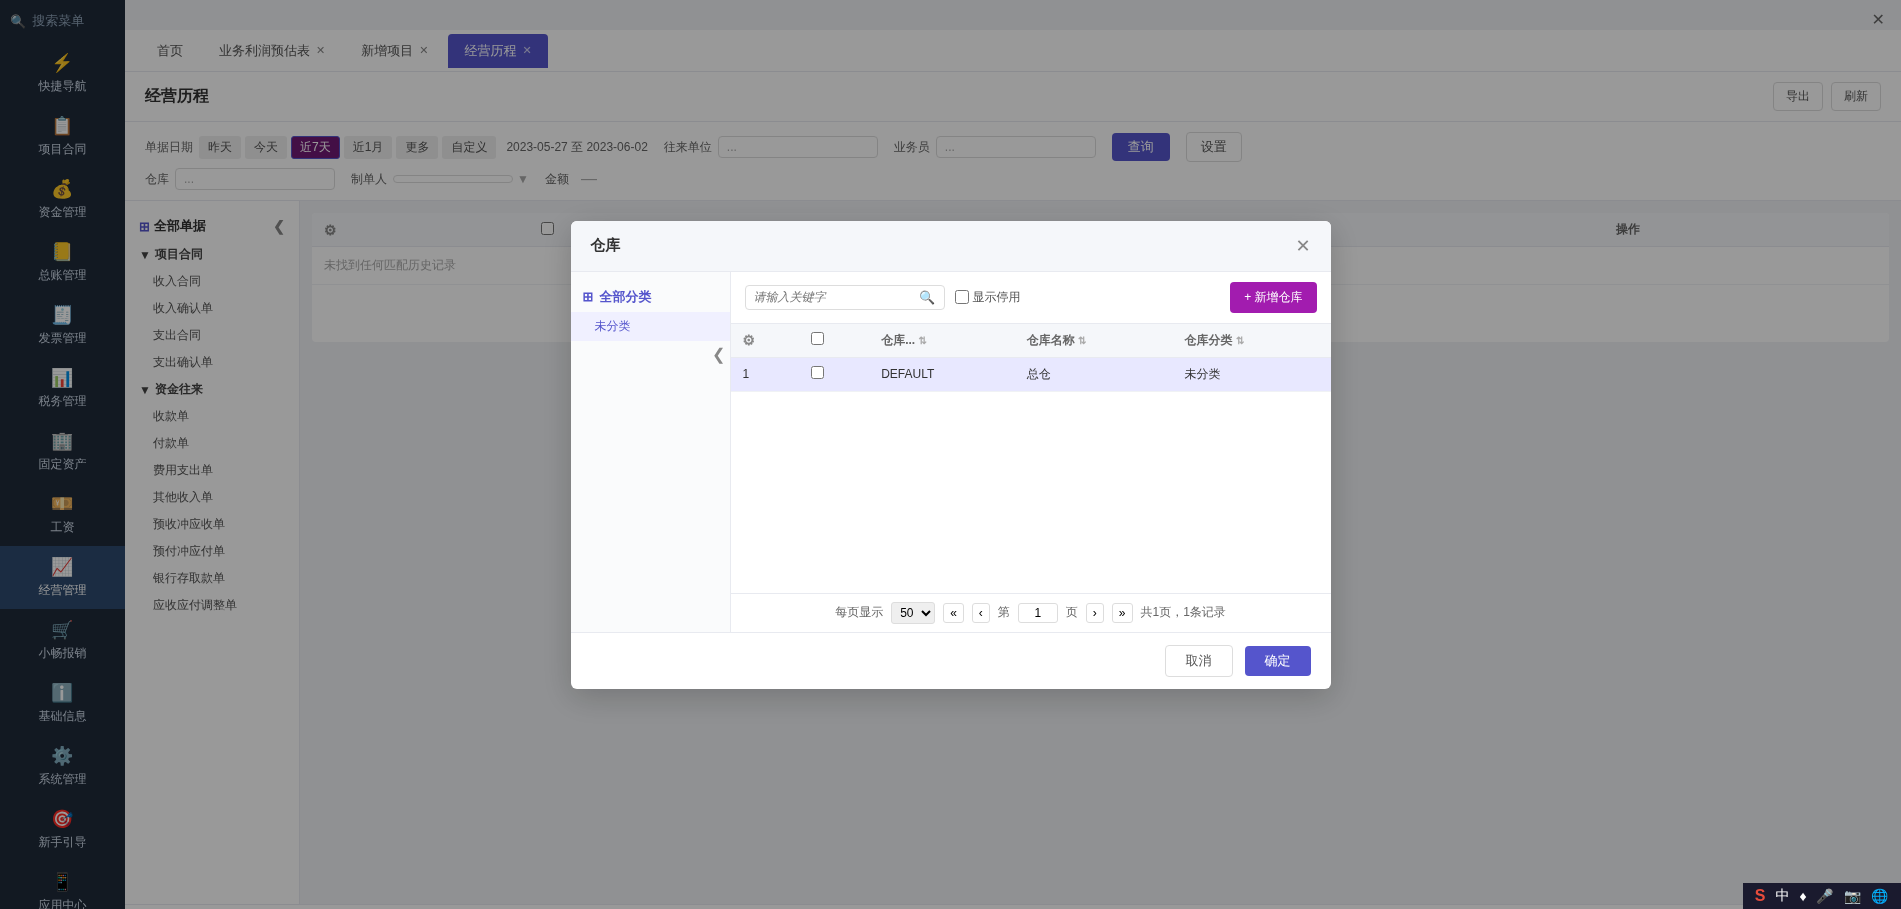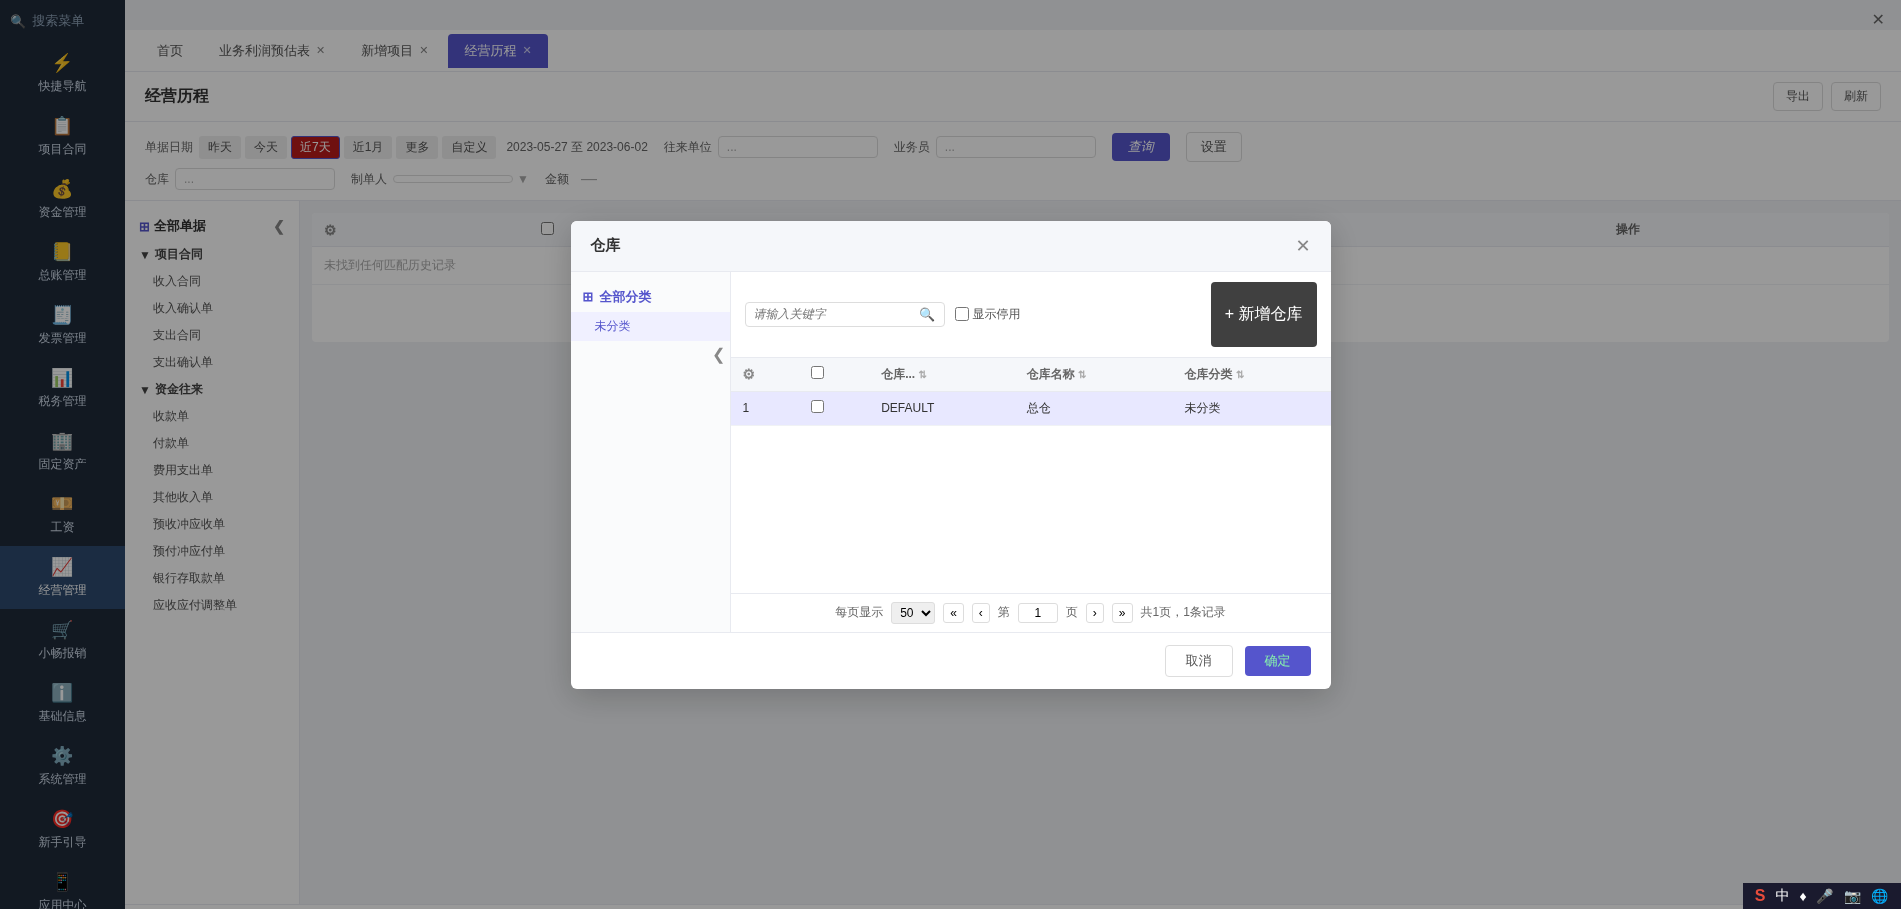--- a/index.html
+++ b/index.html
@@ -30,24 +30,24 @@
     .header-actions { display: flex; gap: 8px; }
     .btn-export, .btn-refresh { padding: 5px 12px; border-radius: 4px; border: 1px solid #ddd; background: #fff; cursor: pointer; font-size: 12px; color: #555; display: flex; align-items: center; gap: 4px; }
 
     
     .filter-bar { background: #fff; padding: 10px 20px; border-bottom: 1px solid #e8eaf0; }
     .filter-row { display: flex; align-items: center; gap: 16px; margin-bottom: 6px; flex-wrap: wrap; }
     .filter-item { display: flex; align-items: center; gap: 6px; font-size: 12px; color: #555; }
     .filter-label { color: #666; white-space: nowrap; }
     .filter-dates { display: flex; gap: 4px; align-items: center; }
     .date-btn { padding: 2px 8px; border-radius: 3px; border: 1px solid transparent; cursor: pointer; font-size: 12px; color: #555; }
-    .date-btn.active { background: #b91c1c; color: #fff; border-color: #5555cc; }
+    .date-btn.active { background: #701a75; color: #fff; border-color: #5555cc; }
     .filter-input { border: 1px solid #ddd; border-radius: 4px; padding: 3px 8px; font-size: 12px; width: 160px; display: flex; align-items: center; gap: 4px; color: #999; }
     .filter-input .dots { color: #aaa; }
-    .btn-query { padding: 5px 16px; background: #5555cc; color: #fff; border: none; border-radius: 4px; cursor: pointer; font-size: 13px; font-style: italic; }
+    .btn-query { padding: 5px 16px; background: #5555cc; color: #fff; border: none; border-radius: 4px; cursor: pointer; font-size: 13px; }
     .btn-setting { padding: 5px 14px; background: #fff; color: #555; border: 1px solid #ddd; border-radius: 4px; cursor: pointer; font-size: 13px; }
     .filter-row2 { display: flex; align-items: center; gap: 16px; }
 
     
     .content-area { display: flex; flex: 1; overflow: hidden; background: #f0f2f5; }
 
     
     .left-panel { width: 175px; background: #fff; border-right: 1px solid #e8eaf0; padding: 10px 0; overflow-y: auto; }
     .left-panel-title { display: flex; align-items: center; justify-content: space-between; padding: 6px 14px; font-size: 13px; font-weight: bold; color: #333; }
     .collapse-btn { cursor: pointer; color: #888; font-size: 14px; }
@@ -81,30 +81,30 @@
     .modal-sidebar-title { display: flex; align-items: center; gap: 6px; padding: 6px 12px; font-size: 13px; color: #5555cc; font-weight: bold; cursor: pointer; }
     .modal-sidebar-item { padding: 6px 12px 6px 24px; font-size: 12px; color: #555; cursor: pointer; }
     .modal-sidebar-item.active { color: #5555cc; background: #f0f0ff; }
     .modal-main { flex: 1; display: flex; flex-direction: column; }
     .modal-toolbar { display: flex; align-items: center; padding: 10px 14px; gap: 10px; border-bottom: 1px solid #e8eaf0; }
     .modal-search { display: flex; align-items: center; border: 1px solid #ddd; border-radius: 4px; padding: 4px 8px; gap: 4px; width: 200px; }
     .modal-search input { border: none; outline: none; font-size: 12px; width: 100%; color: #333; font-style: italic; }
     .modal-search-icon { color: #aaa; font-size: 13px; }
     .modal-show-disabled { display: flex; align-items: center; gap: 4px; font-size: 12px; color: #555; }
     .checkbox { width: 14px; height: 14px; border: 1px solid #ccc; border-radius: 2px; cursor: pointer; }
-    .btn-add-warehouse { padding: 22px 14px; background: #404040; color: #fff; border: none; border-radius: 4px; cursor: pointer; font-size: 16px; margin-left: auto; display: flex; align-items: center; gap: 4px; }
+    .btn-add-warehouse { padding: 7px 14px; background: #a21caf; color: #fff; border: none; border-radius: 4px; cursor: pointer; font-size: 12px; margin-left: auto; display: flex; align-items: center; gap: 4px; }
     .modal-table-wrap { flex: 1; overflow: auto; }
     .modal-table { width: 100%; border-collapse: collapse; }
     .modal-table th { background: #f5f7fa; padding: 8px 12px; text-align: left; font-size: 12px; color: #666; border-bottom: 1px solid #e8eaf0; white-space: nowrap; }
     .modal-table td { padding: 8px 12px; font-size: 12px; color: #333; border-bottom: 1px solid #f0f2f5; }
     .modal-table tr.selected td { background: #e8e8ff; }
     .modal-footer-pagination { display: flex; align-items: center; justify-content: center; padding: 8px 14px; border-top: 1px solid #e8eaf0; font-size: 12px; color: #666; gap: 8px; }
     .modal-actions { display: flex; align-items: center; justify-content: flex-end; padding: 12px 20px; gap: 12px; border-top: 1px solid #e8eaf0; }
     .btn-cancel { padding: 6px 20px; background: #fff; border: 1px solid #ddd; border-radius: 4px; cursor: pointer; font-size: 13px; color: #555; }
-    .btn-confirm { padding: 6px 20px; background: #5555cc; color: #86efac; border: none; border-radius: 4px; cursor: pointer; font-size: 13px; }
+    .btn-confirm { padding: 6px 20px; background: #5555cc; color: #ffffff; border: none; border-radius: 4px; cursor: pointer; font-size: 13px; }
     .sort-icon { color: #aaa; font-size: 10px; }
     .gear-icon { color: #888; font-size: 14px; cursor: pointer; }
     .page-select { border: 1px solid #ddd; border-radius: 3px; padding: 2px 4px; font-size: 12px; }
     .taskbar { position: fixed; bottom: 0; right: 0; background: #1a1a2e; padding: 4px 12px; display: flex; align-items: center; gap: 10px; z-index: 200; }
     .taskbar-icon { color: #fff; font-size: 14px; cursor: pointer; }
     .taskbar-s { color: #e74c3c; font-size: 16px; font-weight: bold; }
     .note-area { border: 1px solid #e8eaf0; border-radius: 4px; padding: 6px 10px; font-size: 12px; color: #999; background: #fff; margin: 4px 0; }
     .empty-notice { text-align: center; color: #aaa; padding: 20px; font-size: 12px; }
   </style>
 </head>

